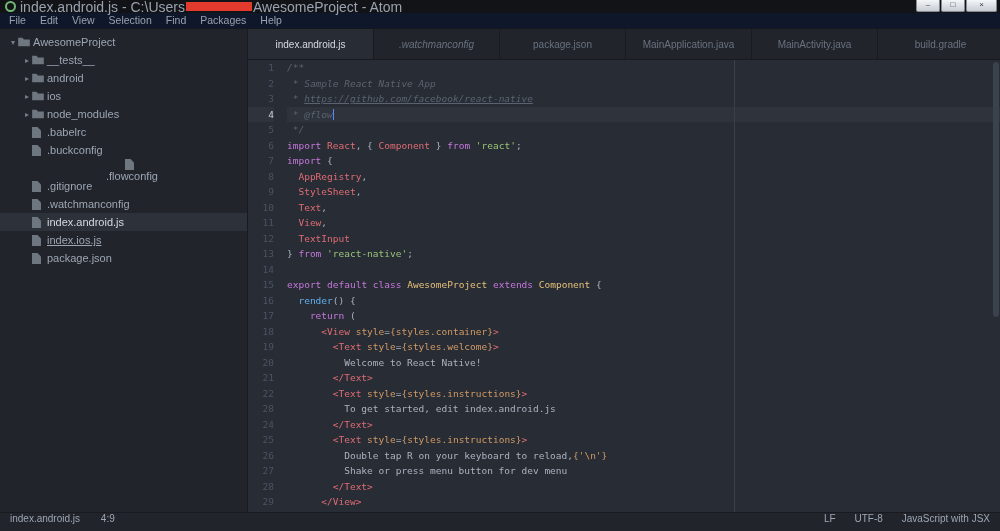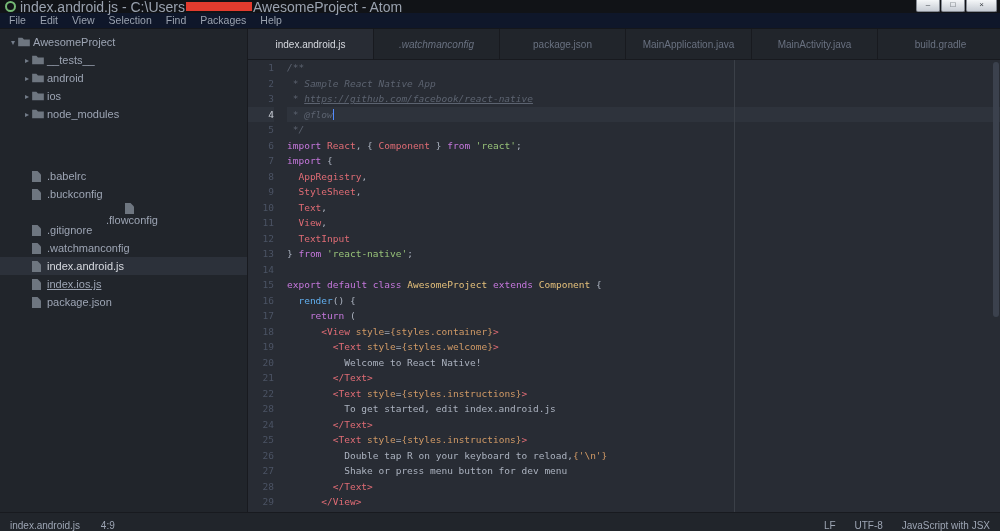--- a/index.html
+++ b/index.html
@@ -54,21 +54,21 @@
   .tk-keyword{color:#c678dd}
   .tk-string{color:#98c379}
   .tk-red{color:#e06c75}
   .tk-orange{color:#d19a66}
   .tk-classname{color:#e5c07b}
   .tk-function{color:#61afef}
   .tk-plain{color:#abb2bf}
   .cursor{display:inline-block;width:1px;height:11px;background:#528bff;vertical-align:-2px}
 
   
-  .statusbar{height:18px;flex:none;background:#21252b;border-top:1px solid #181a1f;display:flex;align-items:flex-end;justify-content:space-between;padding:0 10px;font-size:10px;color:#9da5b4}
+  .statusbar{height:18px;flex:none;background:#21252b;border-top:1px solid #181a1f;display:flex;align-items:flex-start;justify-content:space-between;padding:0 10px;font-size:10px;color:#9da5b4}
   .sb-left span{margin-right:18px}
   .sb-right span{margin-left:16px}
 </style>
 </head>
 <body>
 
 <div class="app">
 
   <div class="titlebar">
     <span class="atom-icon"></span>
@@ -135,21 +135,21 @@
           </div>
           <div class="tree-row" style="padding-left: 22px;">
             <span class="chevron">▸</span>
             <span class="tree-icon">
               <svg width="12" height="10" viewBox="0 0 14 12" aria-hidden="true">
                 <path fill="currentColor" d="M0 1h5l2 2h7v8H0z"></path>
               </svg>
             </span>
             <span class="tree-label">node_modules</span>
           </div>
-          <div class="tree-row" style="padding-left: 22px; margin-top: 44px;">
+          <div class="tree-row" style="padding-left: 22px;">
             <span class="chevron"></span>
             <span class="tree-icon">
               <svg width="9" height="11" viewBox="0 0 9 11" aria-hidden="true">
                 <path fill="currentColor" d="M0 0h5.5L9 3.5V11H0z"></path>
               </svg>
             </span>
             <span class="tree-label">.babelrc</span>
           </div>
           <div class="tree-row" style="padding-left: 22px;">
             <span class="chevron"></span>

